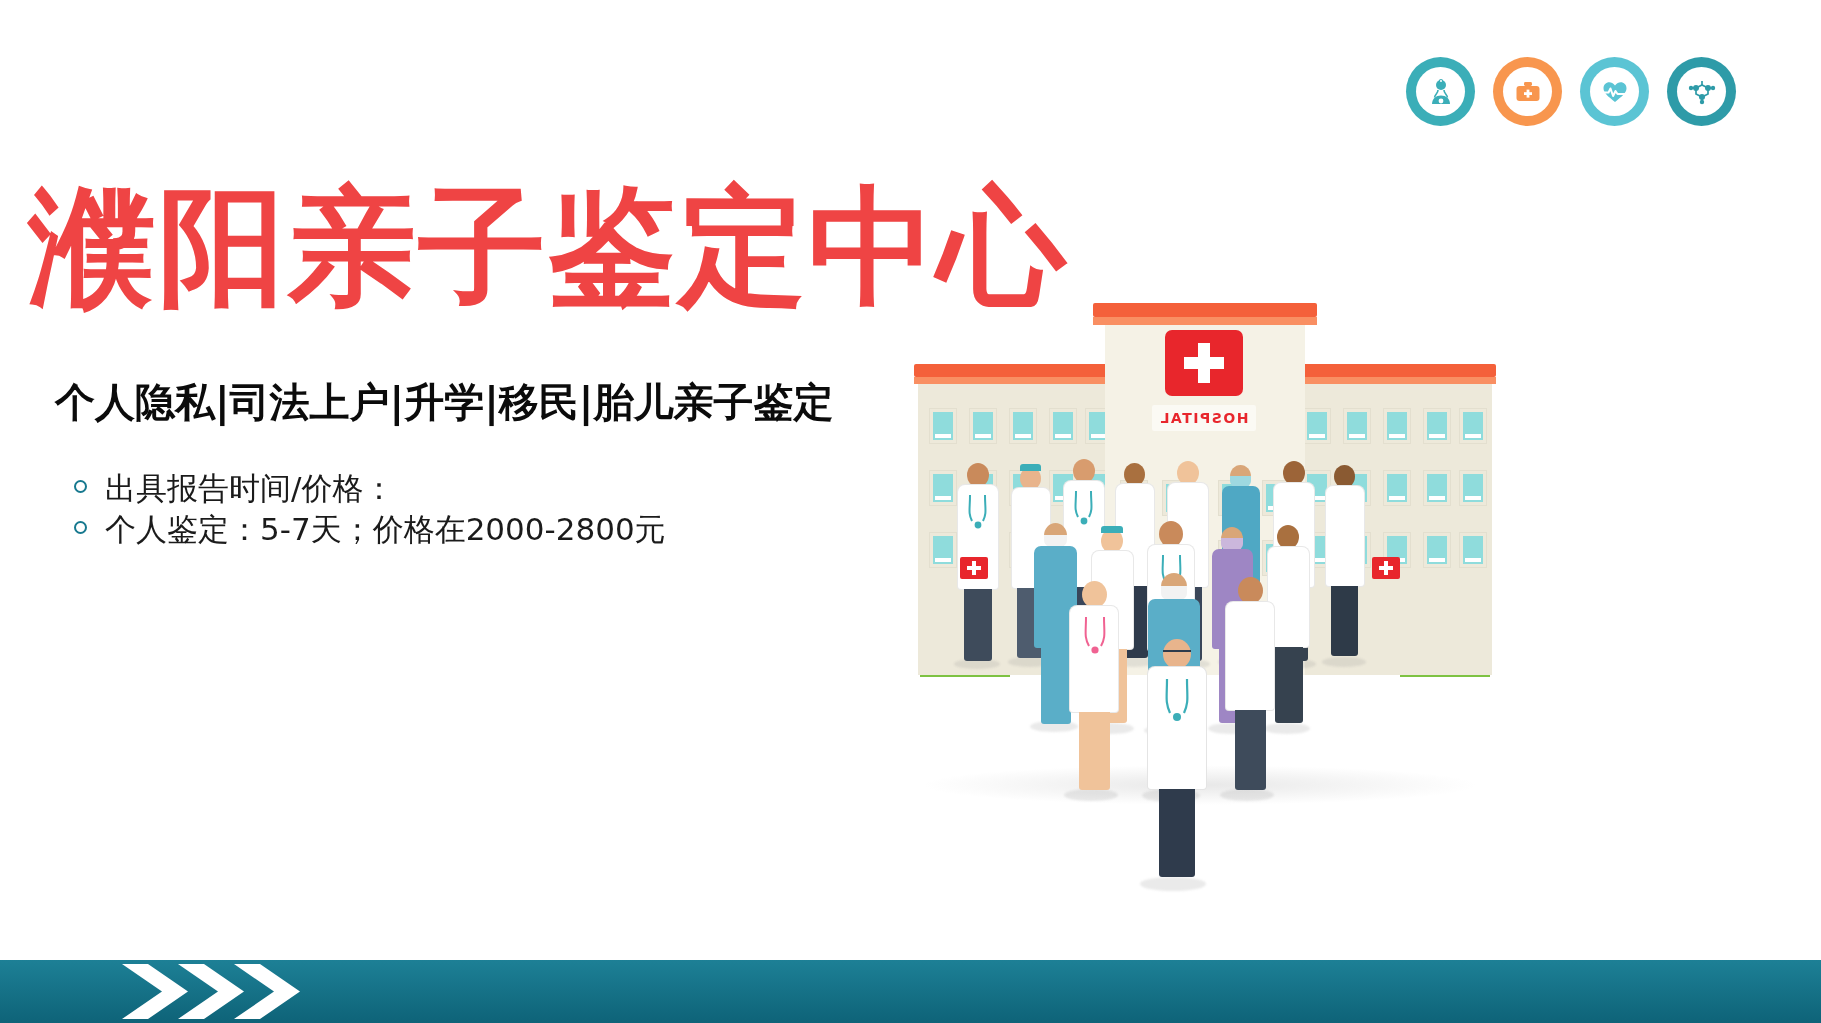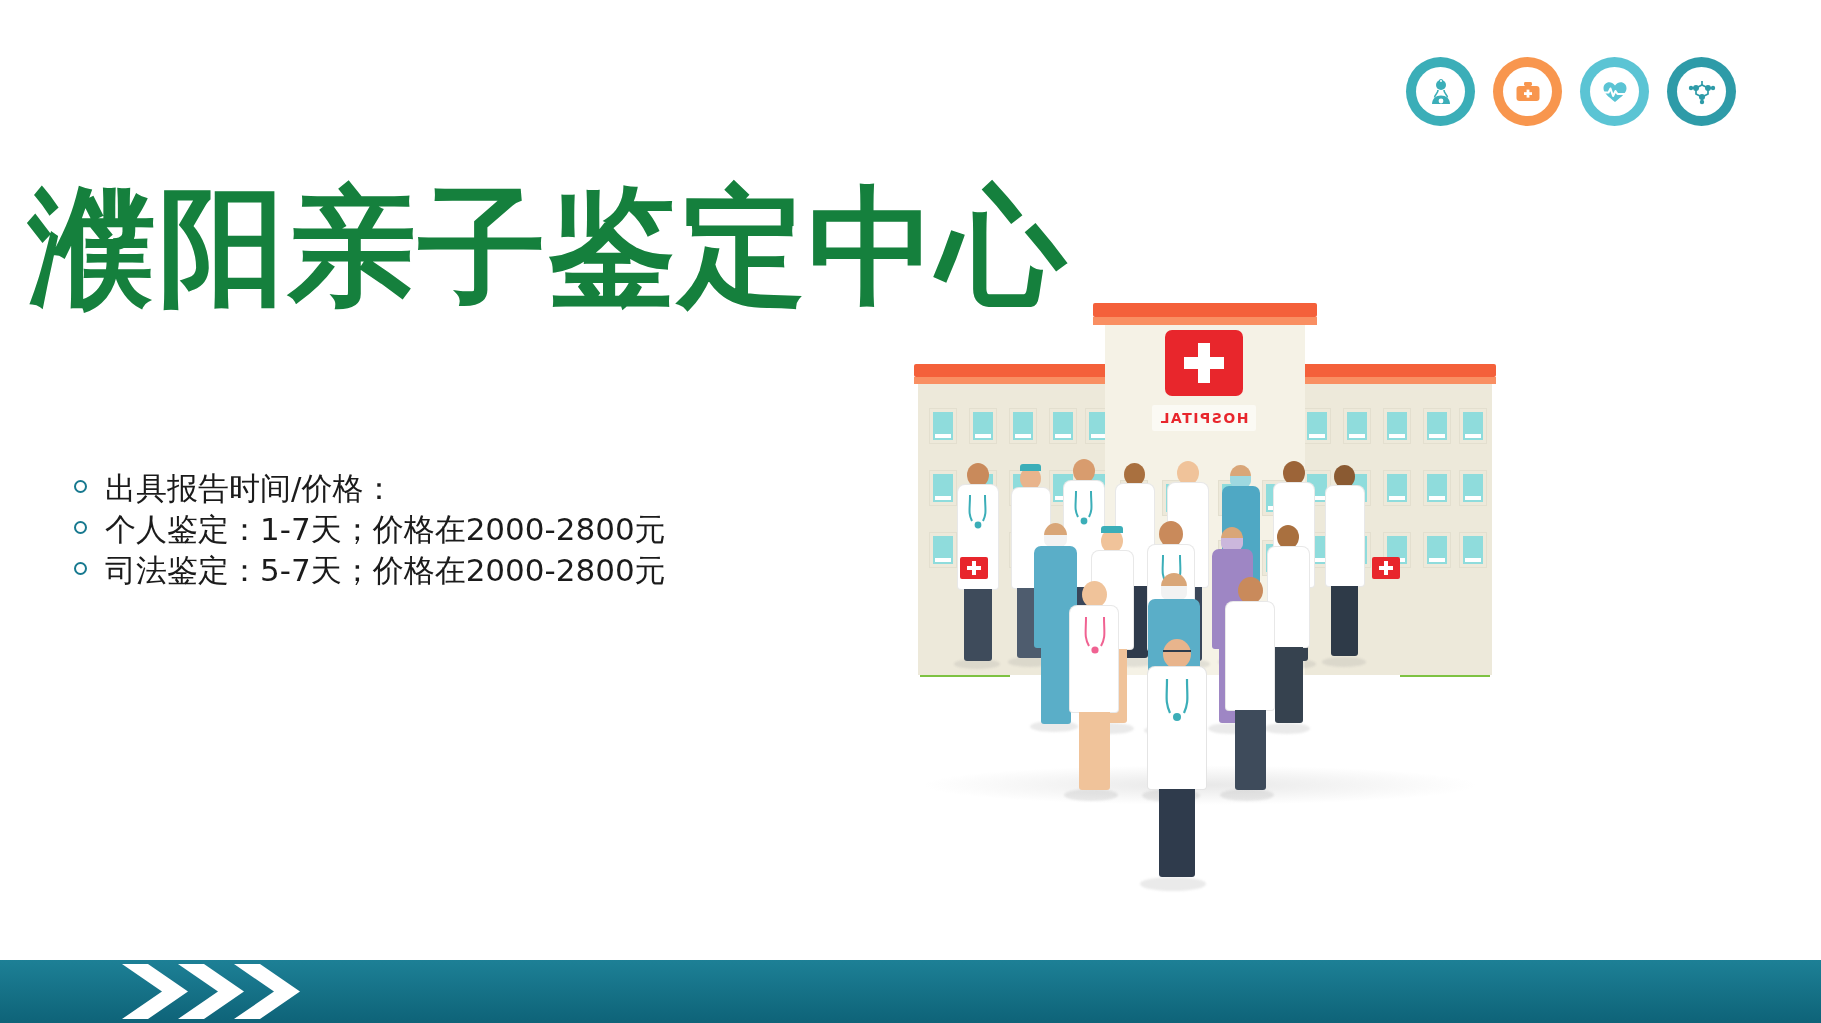--- a/index.html
+++ b/index.html
@@ -22,21 +22,21 @@
     width: 49px; height: 49px; border-radius: 50%; background: #fff;
     display: flex; align-items: center; justify-content: center;
   }
   .icon-circle svg { display: block; }
 
   
   .title {
     position: absolute; left: 28px; top: 182px;
     font-size: 128px; line-height: 1.02;
     font-weight: 700; letter-spacing: 2px;
-    color: #15803d;
+    color: #ef4444;
     white-space: nowrap;
     font-family: "DejaVu Sans", "Liberation Sans", sans-serif;
   }
   .subtitle {
     position: absolute; left: 55px; top: 375px;
     font-size: 40px; font-weight: 700; color: #0b0b0b;
     white-space: nowrap; letter-spacing: 0px;
   }
 
   
@@ -172,33 +172,30 @@
               <circle cx="15" cy="25" r="2.2"></circle>
           </g>
         </svg>
       </div>
     </div>
 
   </div>
 
   <div class="title">濮阳亲子鉴定中心</div>
 
+  <div class="subtitle">个人隐私|司法上户|升学|移民|胎儿亲子鉴定</div>
 
   <div class="bullets">
     <div class="bullet-row">
       <span class="bullet-mark"></span>
       <span class="bullet-text">出具报告时间/价格：</span>
     </div>
     <div class="bullet-row">
       <span class="bullet-mark"></span>
-      <span class="bullet-text">个人鉴定：1-7天；价格在2000-2800元</span>
-    </div>
-    <div class="bullet-row">
-      <span class="bullet-mark"></span>
-      <span class="bullet-text">司法鉴定：5-7天；价格在2000-2800元</span>
+      <span class="bullet-text">个人鉴定：5-7天；价格在2000-2800元</span>
     </div>
   </div>
 
   <div class="illus">
 
     <div class="hosp-shadow"></div>
 
     <div class="green-hedge" style="left:20px; top:352px; width:90px; height:40px;"></div>
     <div class="green-hedge" style="left:500px; top:352px; width:90px; height:40px;"></div>
 

